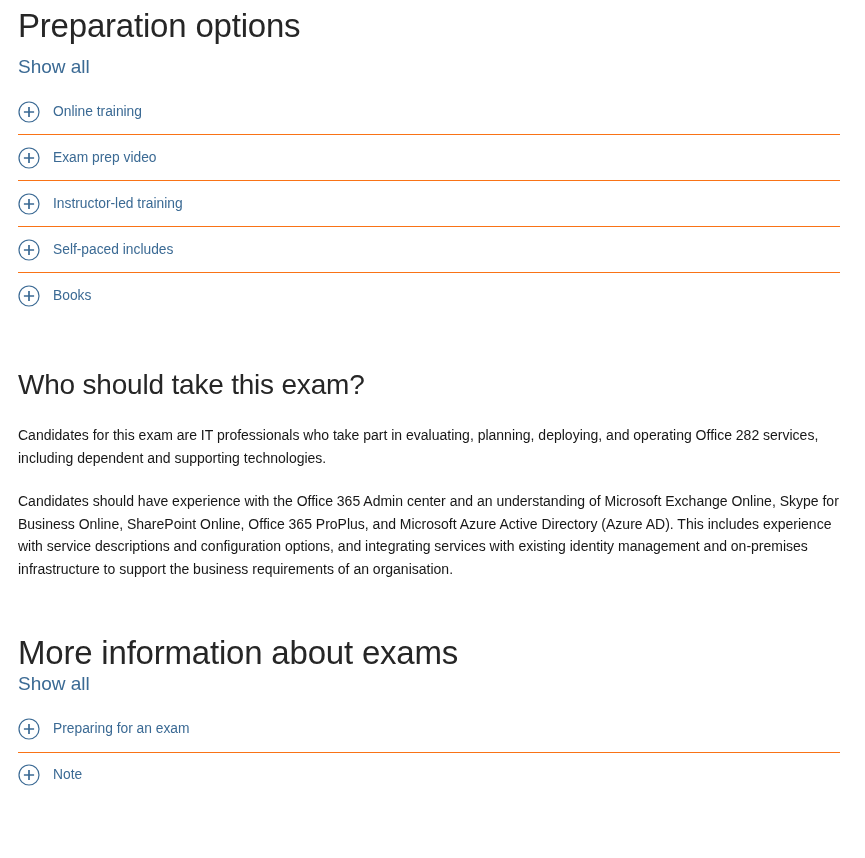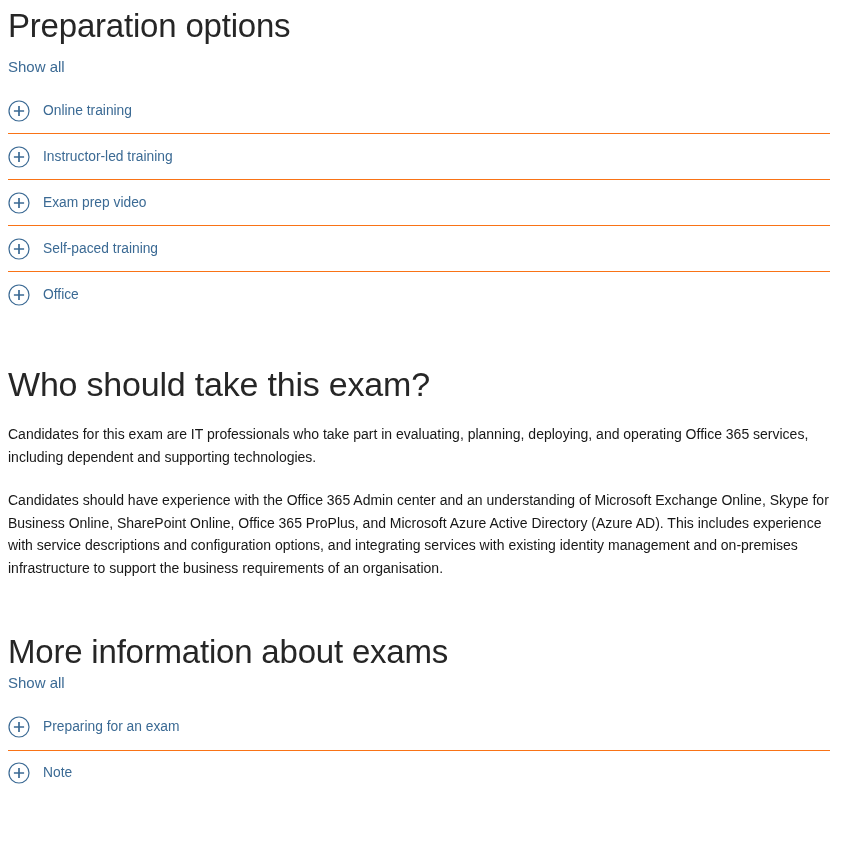--- a/index.html
+++ b/index.html
@@ -9,51 +9,51 @@
   }
   body {
     width: 865px;
     height: 858px;
     font-family: "Liberation Sans", sans-serif;
     color: #171717;
     overflow: hidden;
     position: relative;
   }
   .page {
-    padding: 0 0 0 8px;
+    padding: 0 0 0 18px;
     box-sizing: border-box;
     width: 865px;
   }
 
   
   .h-major {
     font-family: "Liberation Sans", sans-serif;
     font-weight: 300;
     color: #262626;
     letter-spacing: -0.2px;
     margin: 0;
   }
   .h-prep {
     font-size: 33px;
     line-height: 40px;
     padding-top: 6px;
   }
   .h-who {
-    font-size: 34px;
+    font-size: 28px;
     line-height: 40px;
   }
   .h-more {
     font-size: 33px;
     line-height: 40px;
   }
 
   
   .showall {
     display: inline-block;
-    font-size: 15px;
+    font-size: 19px;
     line-height: 16px;
     color: #3b6a94;
     text-decoration: none;
     cursor: pointer;
   }
 
   .showall-prep { margin-top: 13px; }
   .showall-more { margin-top: 3px; }
 
   
@@ -126,57 +126,57 @@
           </span>
           <span class="acc-label">Online training</span>
         </li>
         <li class="acc-row">
           <span class="plus-icon">
             <svg width="22" height="22" viewBox="0 0 22 22" aria-hidden="true">
               <circle cx="11" cy="11" r="10" fill="none" stroke="#3b6a94" stroke-width="1.2"></circle>
               <path d="M11 5.9 V16.1 M5.9 11 H16.1" stroke="#3b6a94" stroke-width="1.7" stroke-linecap="butt"></path>
             </svg>
           </span>
+          <span class="acc-label">Exam prep video</span>
+        </li>
+        <li class="acc-row">
+          <span class="plus-icon">
+            <svg width="22" height="22" viewBox="0 0 22 22" aria-hidden="true">
+              <circle cx="11" cy="11" r="10" fill="none" stroke="#3b6a94" stroke-width="1.2"></circle>
+              <path d="M11 5.9 V16.1 M5.9 11 H16.1" stroke="#3b6a94" stroke-width="1.7" stroke-linecap="butt"></path>
+            </svg>
+          </span>
           <span class="acc-label">Instructor-led training</span>
         </li>
         <li class="acc-row">
           <span class="plus-icon">
             <svg width="22" height="22" viewBox="0 0 22 22" aria-hidden="true">
               <circle cx="11" cy="11" r="10" fill="none" stroke="#3b6a94" stroke-width="1.2"></circle>
               <path d="M11 5.9 V16.1 M5.9 11 H16.1" stroke="#3b6a94" stroke-width="1.7" stroke-linecap="butt"></path>
             </svg>
           </span>
-          <span class="acc-label">Exam prep video</span>
-        </li>
-        <li class="acc-row">
-          <span class="plus-icon">
-            <svg width="22" height="22" viewBox="0 0 22 22" aria-hidden="true">
-              <circle cx="11" cy="11" r="10" fill="none" stroke="#3b6a94" stroke-width="1.2"></circle>
-              <path d="M11 5.9 V16.1 M5.9 11 H16.1" stroke="#3b6a94" stroke-width="1.7" stroke-linecap="butt"></path>
-            </svg>
-          </span>
-          <span class="acc-label">Self-paced training</span>
+          <span class="acc-label">Self-paced includes</span>
         </li>
         <li class="acc-row last">
           <span class="plus-icon">
             <svg width="22" height="22" viewBox="0 0 22 22" aria-hidden="true">
               <circle cx="11" cy="11" r="10" fill="none" stroke="#3b6a94" stroke-width="1.2"></circle>
               <path d="M11 5.9 V16.1 M5.9 11 H16.1" stroke="#3b6a94" stroke-width="1.7" stroke-linecap="butt"></path>
             </svg>
           </span>
-          <span class="acc-label">Office</span>
+          <span class="acc-label">Books</span>
         </li>
       </ul>
   </div>
 
   
   <div class="sec-who">
     <h2 class="h-major h-who">Who should take this exam?</h2>
 
-    <p class="body-p who-p1">Candidates for this exam are IT professionals who take part in evaluating, planning, deploying, and operating Office 365 services, including dependent and supporting technologies.</p>
+    <p class="body-p who-p1">Candidates for this exam are IT professionals who take part in evaluating, planning, deploying, and operating Office 282 services, including dependent and supporting technologies.</p>
 
     <p class="body-p who-p2">Candidates should have experience with the Office 365 Admin center and an understanding of Microsoft Exchange Online, Skype for Business Online, SharePoint Online, Office 365 ProPlus, and Microsoft Azure Active Directory (Azure AD). This includes experience with service descriptions and configuration options, and integrating services with existing identity management and on-premises infrastructure to support the business requirements of an organisation.</p>
   </div>
 
   
   <div class="sec-more">
     <h2 class="h-major h-more">More information about exams</h2>
 
     <a class="showall showall-more">Show all</a>
 

